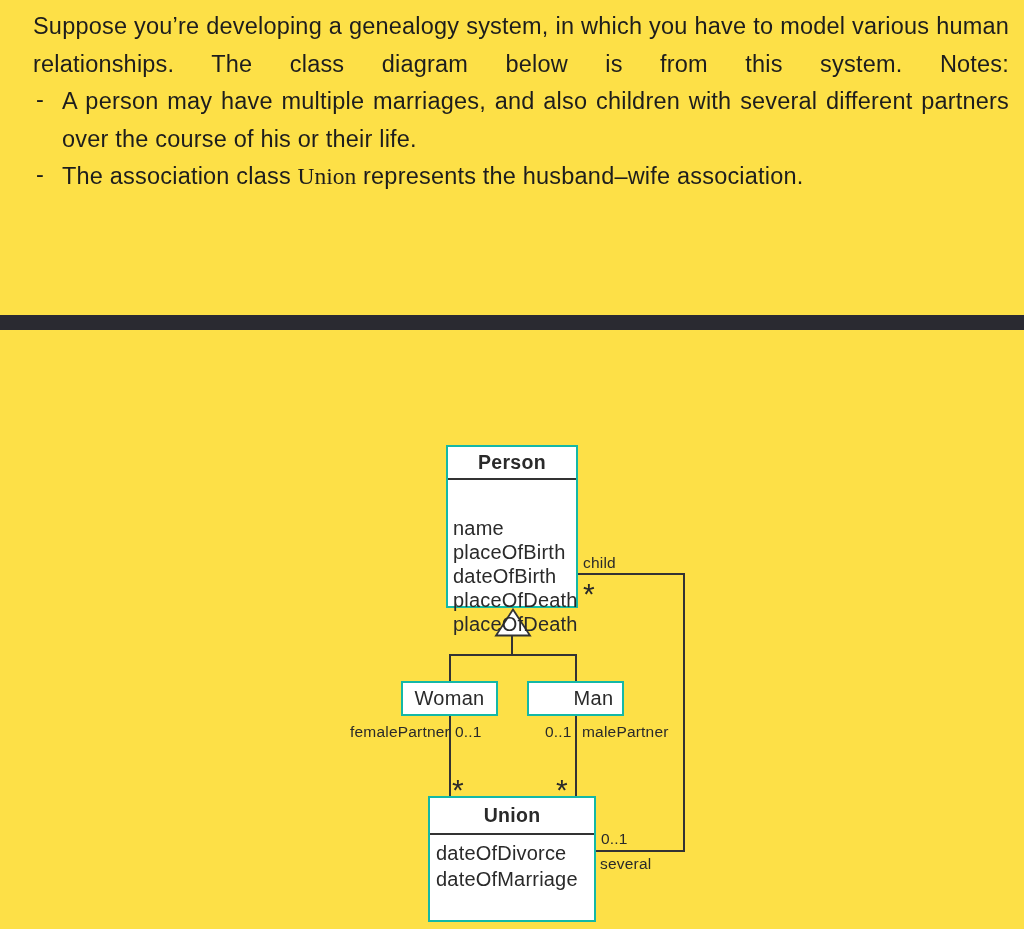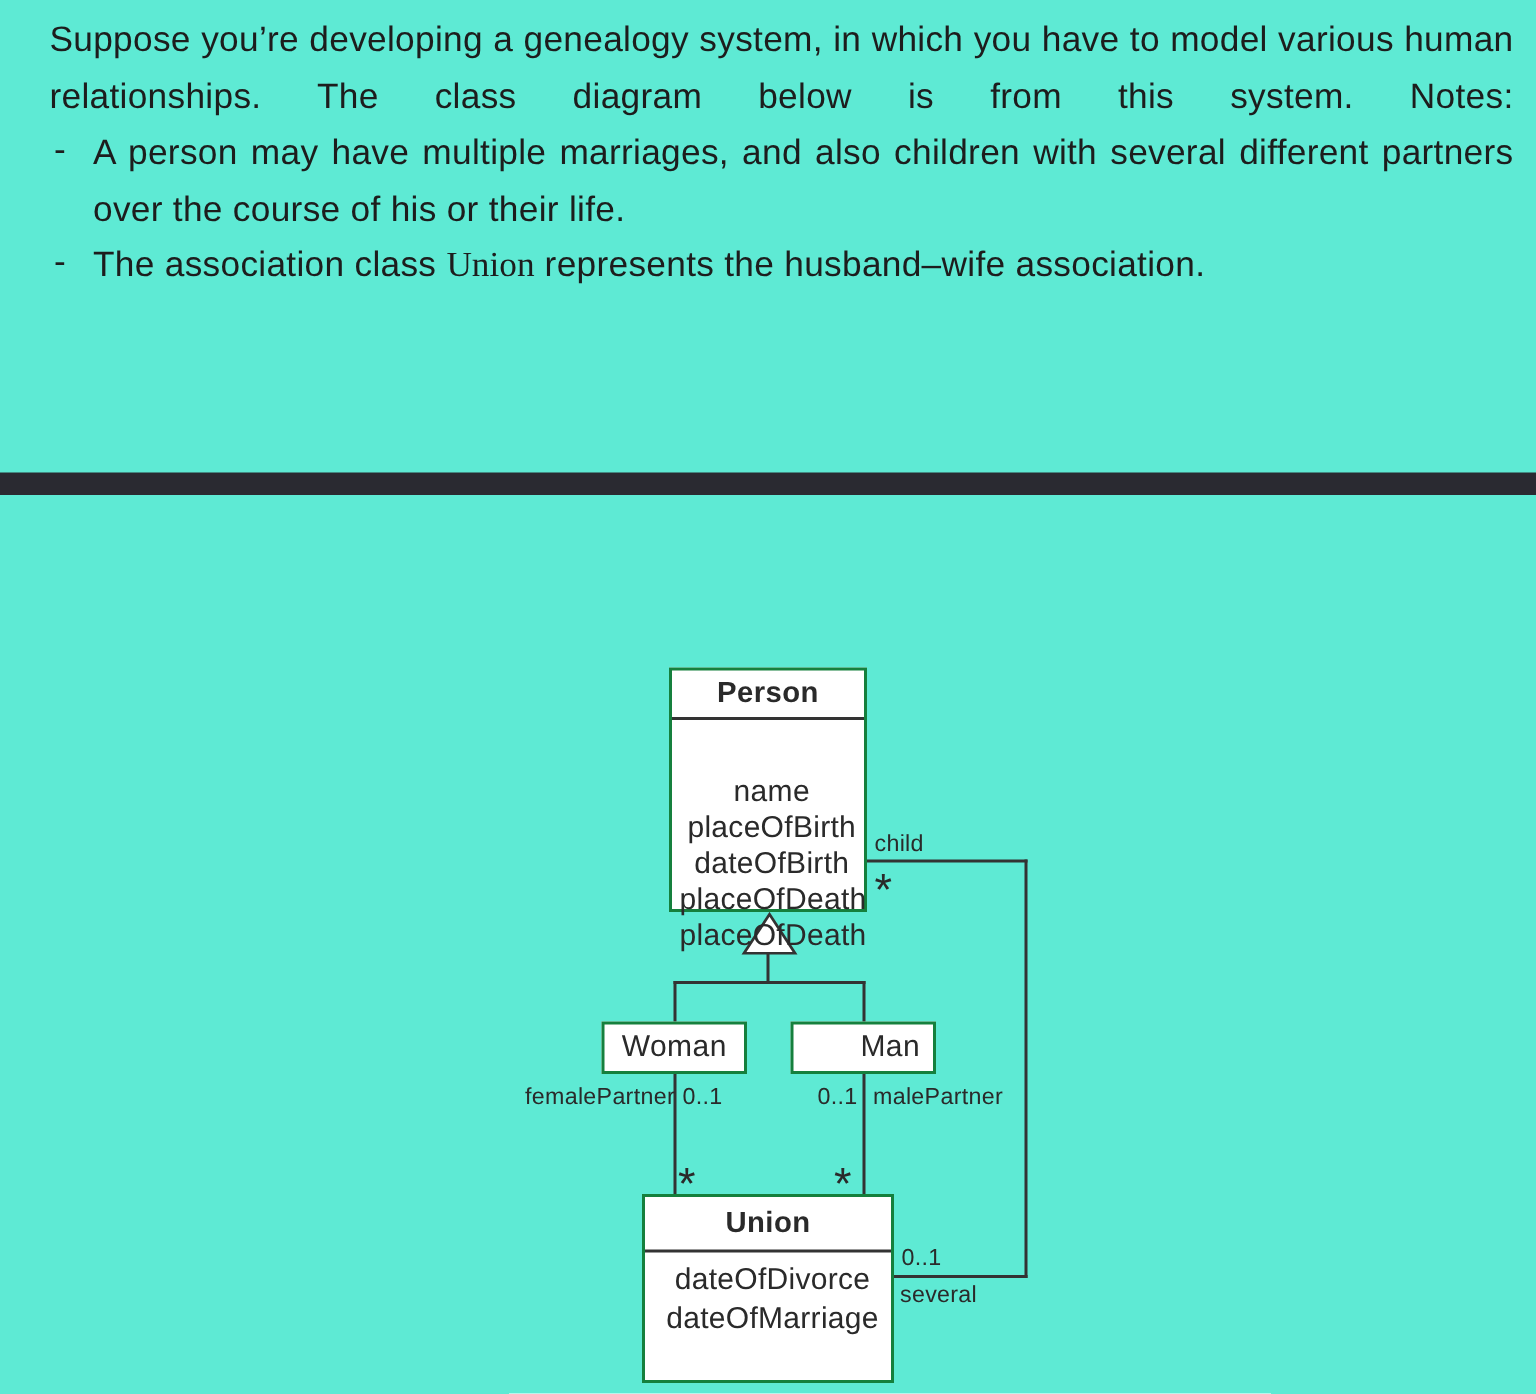--- a/index.html
+++ b/index.html
@@ -1,21 +1,21 @@
 <!DOCTYPE html>
 <html><head>
 <meta charset="utf-8">
 <style>
   * { margin: 0; padding: 0; box-sizing: border-box; }
   html, body { background: #ffffff; }
   .page {
     position: relative;
     width: 1024px;
     height: 929px;
-    background: #5eead4;
+    background: #fde047;
     overflow: hidden;
     font-family: "Liberation Sans", sans-serif;
     color: #1d1d1d;
   }
 
   
   .intro {
     position: absolute;
     left: 33px; top: 8px; width: 976px;
     font-size: 23.5px;
@@ -47,22 +47,21 @@
     width: 1024px; height: 15px;
     background: #2a2a31;
   }
 
   
   .diagram { position: absolute; left: 0; top: 0; width: 1024px; height: 929px; color: #2a2a2a; }
 
   .uml-box {
     position: absolute;
     background: #ffffff;
-    border: 2px solid #15803d;
-    text-align: center;
+    border: 2px solid #14b8a6;
   }
   .uml-title {
     display: flex;
     align-items: center;
     justify-content: center;
     font-size: 19.5px;
     letter-spacing: 0.3px;
     border-bottom: 2px solid #333333;
   }
   .uml-title.bold { font-weight: 700; }

